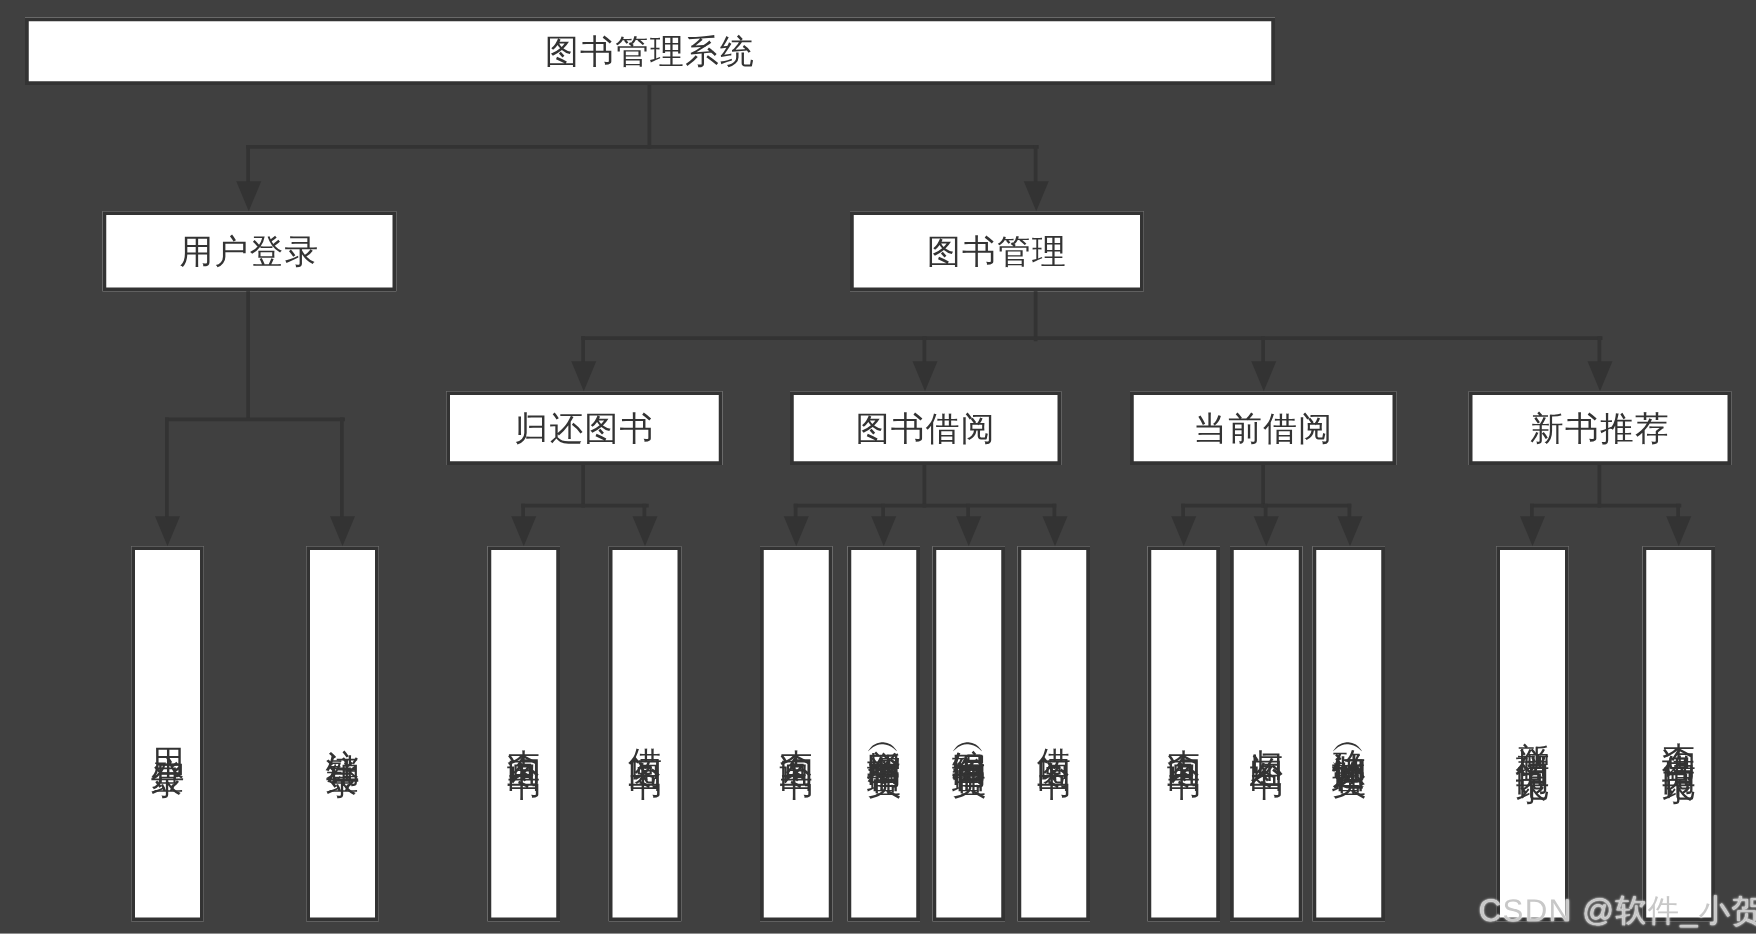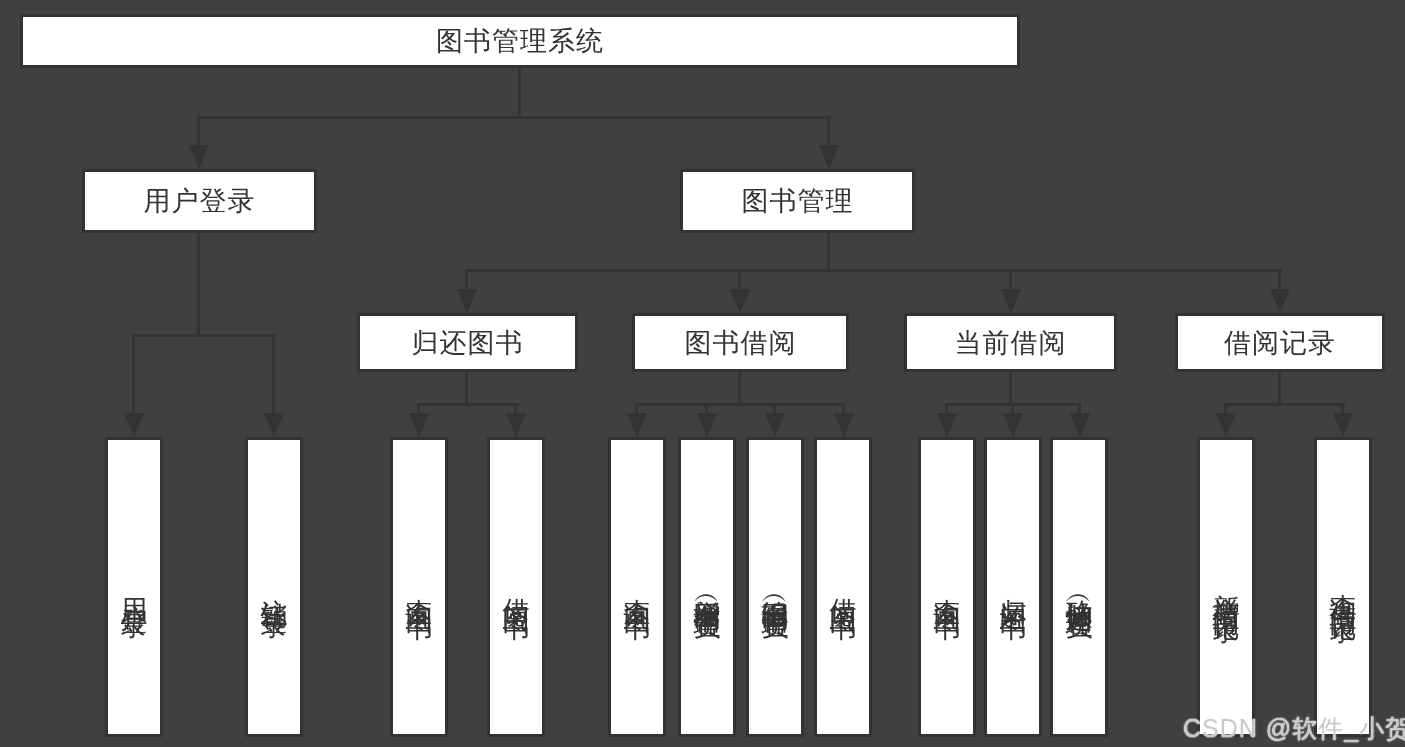--- a/index.html
+++ b/index.html
@@ -74,21 +74,21 @@
   <div class="hbox" style="left:357px;top:313px;width:221px;height:59px;">
     <span>归还图书</span>
   </div>
   <div class="hbox" style="left:904px;top:313px;width:213px;height:59px;">
     <span>当前借阅</span>
   </div>
   <div class="hbox" style="left:632px;top:313px;width:217px;height:59px;">
     <span>图书借阅</span>
   </div>
   <div class="hbox" style="left:1175px;top:313px;width:210px;height:59px;">
-    <span>借阅记录</span>
+    <span>新书推荐</span>
   </div>
 
   <div class="line" style="left:465px;top:372px;width:3px;height:34px;"></div>
   <div class="line" style="left:417px;top:403px;width:102px;height:3px;"></div>
   <div class="line" style="left:417px;top:403px;width:3px;height:14px;"></div>
   <div class="arr" style="left:409px;top:413px;"></div>
   <div class="line" style="left:514px;top:403px;width:3px;height:14px;"></div>
   <div class="arr" style="left:506px;top:413px;"></div>
 
   <div class="line" style="left:738px;top:372px;width:3px;height:34px;"></div>

